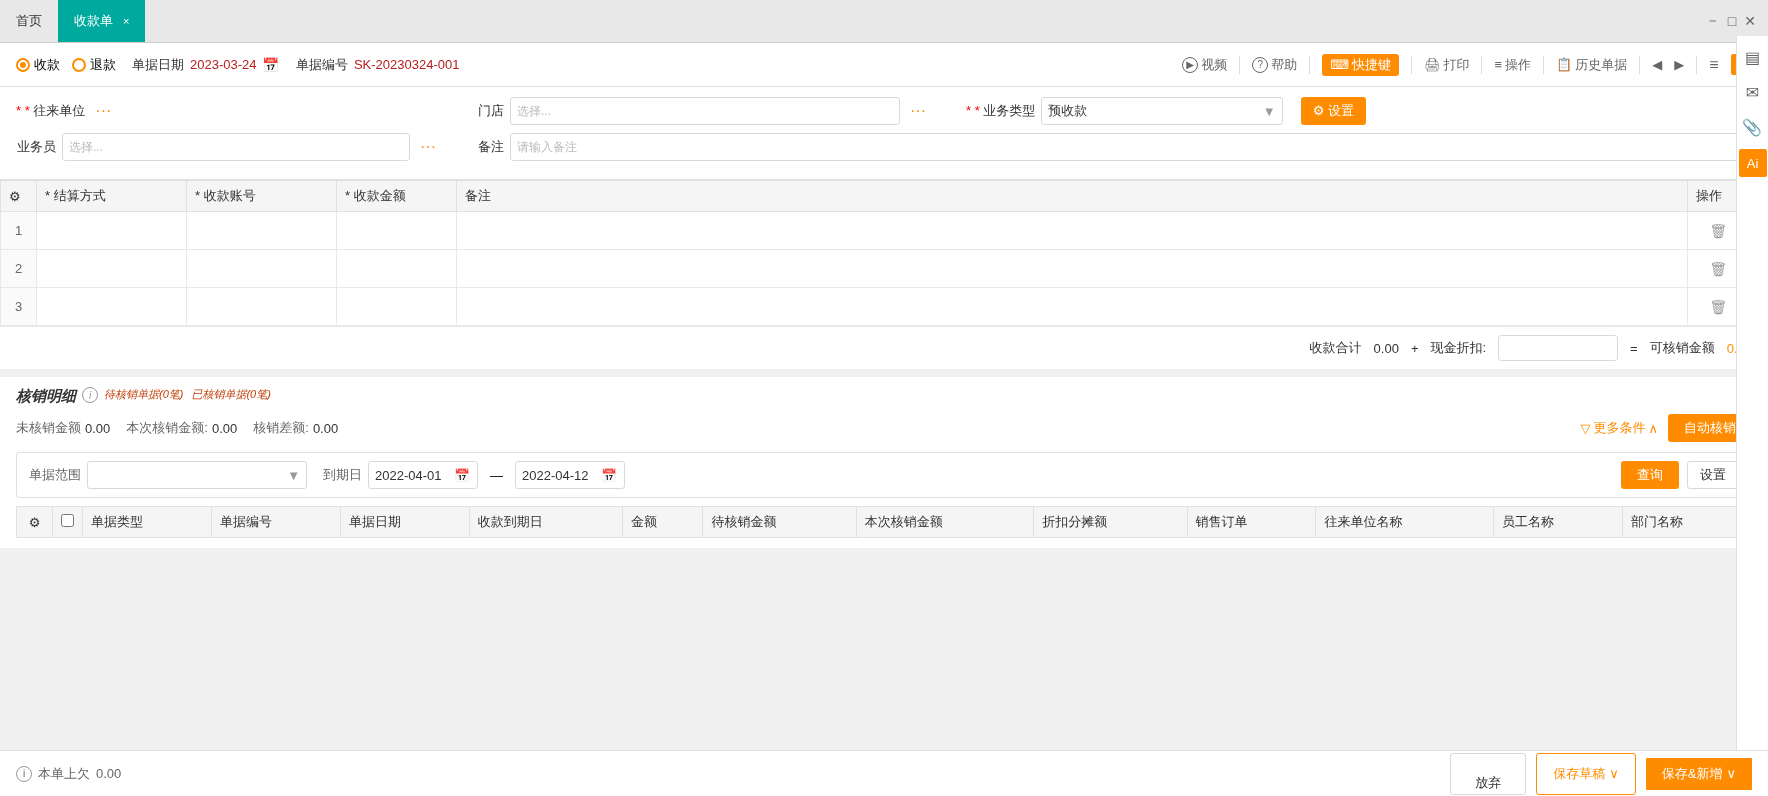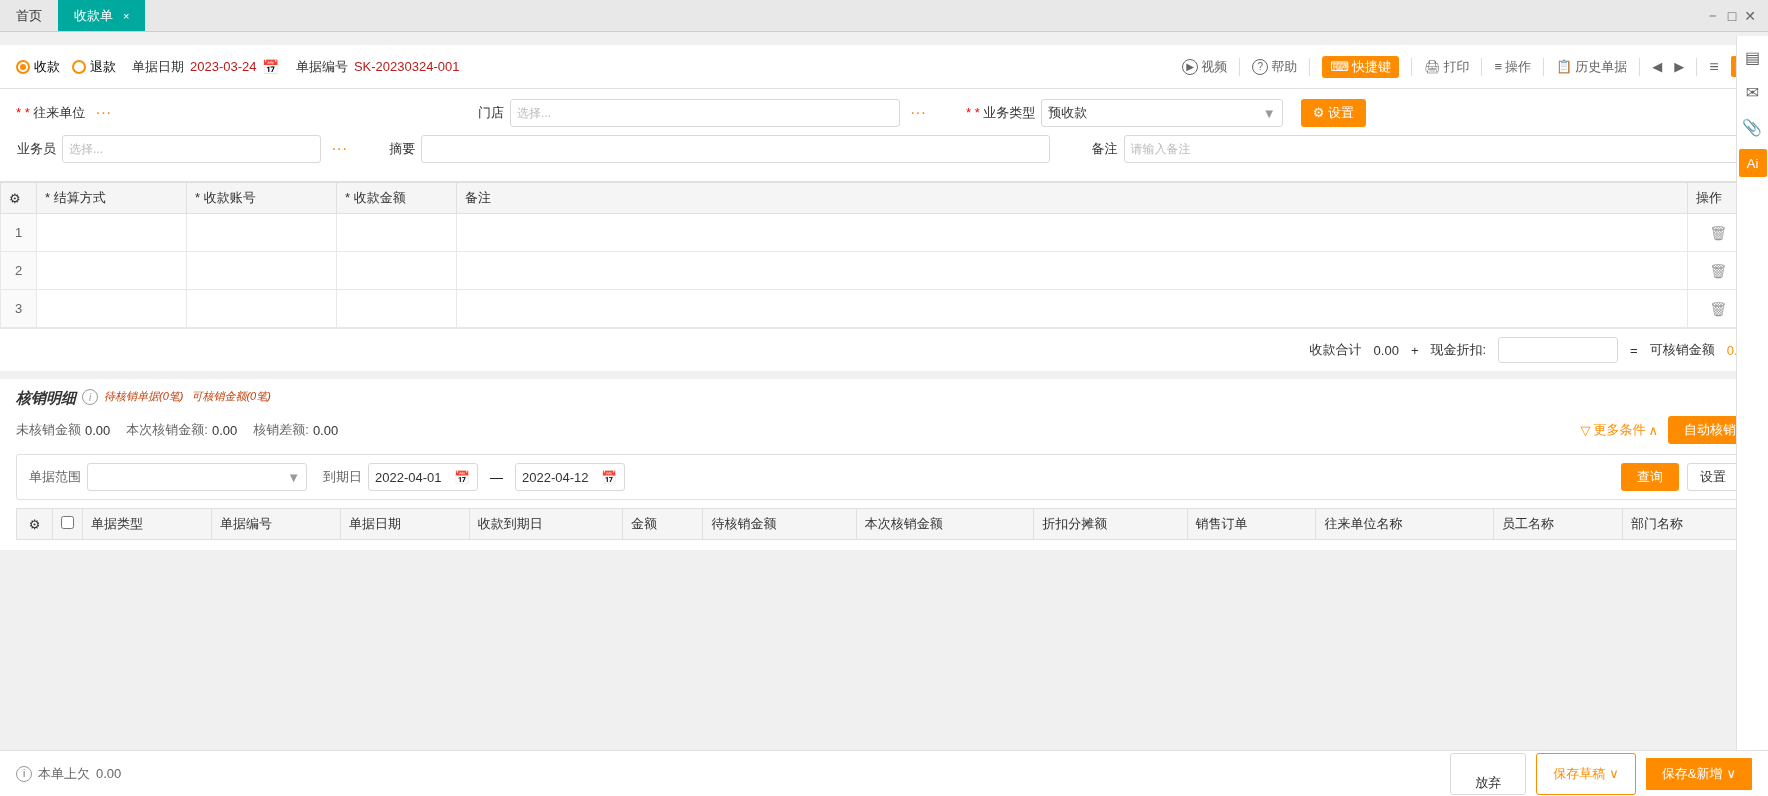--- a/index.html
+++ b/index.html
@@ -2,21 +2,21 @@
 <html><head>
   <meta charset="utf-8">
   <style>
     * { box-sizing: border-box; margin: 0; padding: 0; font-family: 'Microsoft YaHei', Arial, sans-serif; font-size: 13px; }
     body { background: #f0f0f0; width: 1768px; height: 796px; overflow: hidden; }
 
     
     .tab-bar {
       display: flex; align-items: center;
       background: #e8e8e8;
-      height: 32px;
+      height: 43px;
       border-bottom: 1px solid #ccc;
     }
     .tab-home {
       padding: 0 16px;
       height: 100%;
       display: flex; align-items: center;
       color: #333;
       background: #e8e8e8;
       cursor: pointer;
     }
@@ -178,21 +178,21 @@
       height: 46px; background: #fff; border-top: 1px solid #e0e0e0;
       display: flex; align-items: center; padding: 0 16px;
       gap: 12px;
     }
     .bottom-left { display: flex; align-items: center; gap: 6px; color: #666; }
     .bottom-right { margin-left: auto; display: flex; align-items: center; gap: 10px; }
     .btn-abandon { background: #fff; color: #333; border: 1px solid #d9d9d9; padding: 20px 24px; border-radius: 3px; cursor: pointer; height: 32px; }
     .btn-save-draft { background: #fff; color: #ff8c00; border: 1px solid #ff8c00; padding: 20px 16px; border-radius: 3px; cursor: pointer; height: 32px; display: flex; align-items: center; gap: 4px; }
     .btn-save-new { background: #ff8c00; color: #fff; border: none; padding: 6px 16px; border-radius: 1px; cursor: pointer; height: 32px; display: flex; align-items: center; gap: 4px; }
 
-    .main-content { margin-right: 32px; overflow-y: auto; height: calc(796px - 36px - 46px); margin-top: 13px; }
+    .main-content { margin-right: 32px; overflow-y: auto; height: calc(796px - 36px - 46px); }
   </style>
 </head>
 <body>
 
 <div class="tab-bar">
   <div class="tab-home">
     <span>首页</span>
   </div>
   <div class="tab-active">
     <span>收款单</span>
@@ -298,24 +298,20 @@
       <div class="form-row">
 
         <div class="form-field" style="max-width:420px;">
           <span class="field-label" style="min-width:40px;">业务员</span>
           <div class="field-input" style="width:240px;">
             <span class="field-input-text">选择...</span>
           </div>
           <span class="field-more">···</span>
         </div>
 
-        <div class="form-field" style="margin-left:40px; flex:2;">
-          <span class="field-label" style="min-width:28px;">摘要</span>
-          <div class="field-input" style="flex:1; min-width:200px;"></div>
-        </div>
 
         <div class="form-field" style="margin-left:40px; flex:2;">
           <span class="field-label" style="min-width:28px;">备注</span>
           <div class="field-input" style="flex:1;">
             <span class="field-input-text">请输入备注</span>
           </div>
         </div>
       </div>
     </div>
 
@@ -398,21 +394,21 @@
       </div>
     </div>
 
     <div class="verification-section">
       <div class="section-title">
         <span class="section-title-text">核销明细</span>
         <div class="info-icon">i</div>
         <div class="tab-links">
           <span class="tab-link">待核销单据(0笔)</span>
           <span class="tab-link-separator"> </span>
-          <span class="tab-link">可核销金额(0笔)</span>
+          <span class="tab-link">已核销单据(0笔)</span>
         </div>
       </div>
 
       <div class="stats-row">
         <div class="stat-item">
           <span>未核销金额</span>
           <span class="stat-value">0.00</span>
         </div>
         <div class="stat-item">
           <span>本次核销金额:</span>

